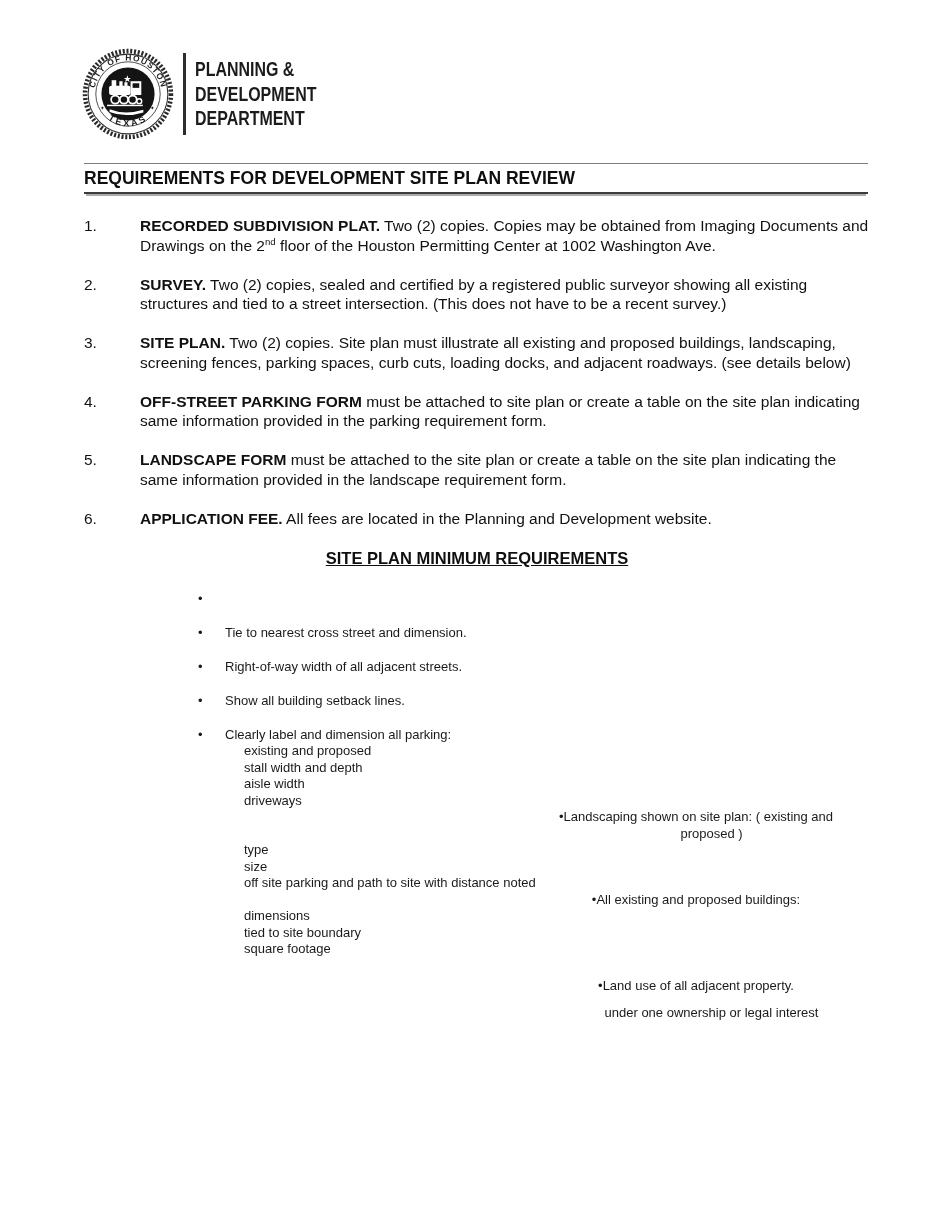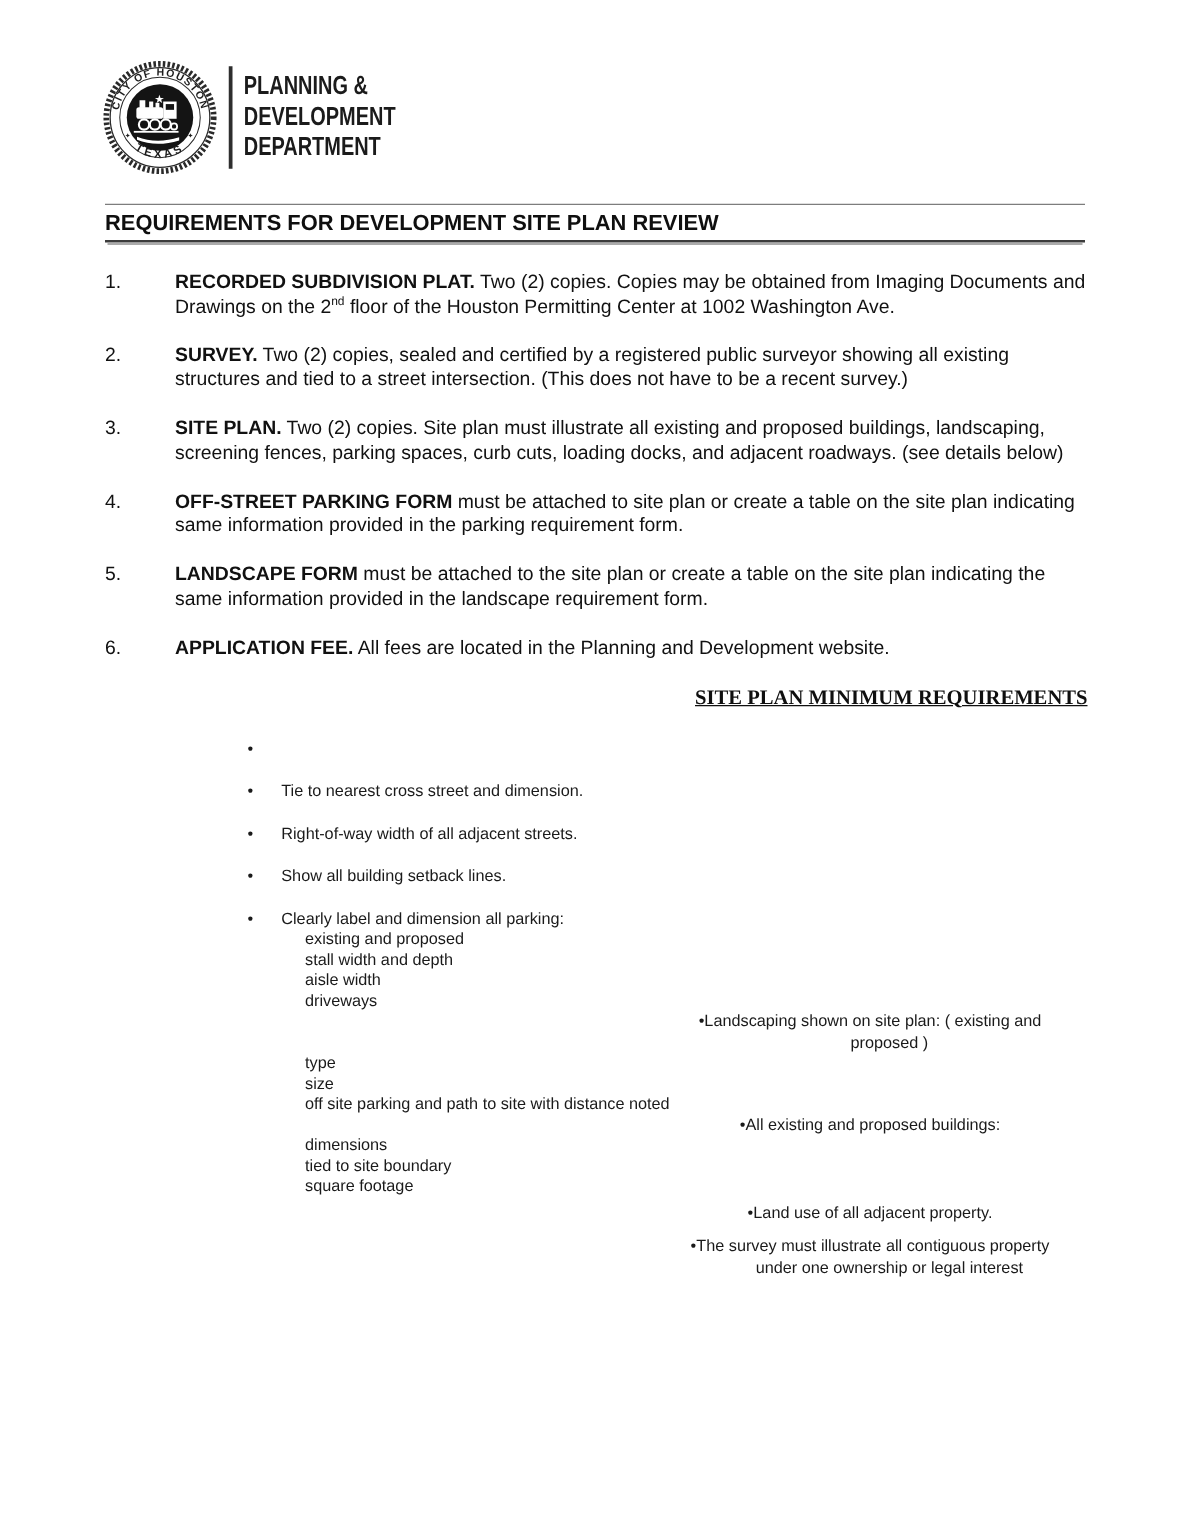--- a/index.html
+++ b/index.html
@@ -20,29 +20,29 @@
 
   
   .content { position:absolute; top:216px; left:84px; width:786px; }
   .item { display:flex; margin-bottom:19.5px; font-size:15.5px; line-height:19.5px; color:#111; }
   .num { flex:0 0 56px; }
   .txt { width:730px; }
   .txt b { font-weight:bold; }
   sup { font-size:62%; vertical-align:super; line-height:0; }
 
   
-  .section-heading { margin:1px 0 23px; text-align:right; font-size:16.5px; line-height:20px;
-                     font-weight:bold; text-decoration:underline; color:#0f0f0f;font-family:Liberation Serif, serif; }
+  .section-heading { margin:1px 0 23px; text-align:center; font-size:16.5px; line-height:20px;
+                     font-weight:bold; text-decoration:underline; color:#0f0f0f; }
   .bullet { display:flex; margin:0 0 17.5px 114px; font-size:13px; line-height:16.5px; color:#1a1a1a; }
   .bullet.no-mb { margin-bottom:0; }
   .b-dot { flex:0 0 27px; }
   .sub { margin-left:160px; font-size:13px; line-height:16.5px; color:#1a1a1a; }
   .rb { margin-left:438px; font-size:13px; line-height:16.5px; color:#1a1a1a;text-align:center; }
   .rb .line2 { margin-left:31px; }
-  .rb.mt-land { margin-top:4px; }
+  .rb.mt-land { margin-top:20px; }
   .rb.mt-survey { margin-top:11px; }
 
   
   .seal-arc-text { font-family:"Liberation Sans", sans-serif; font-weight:bold; fill:#1c1c1c; }
 </style>
 </head>
 <body>
 
 <div class="page">
 
@@ -159,18 +159,17 @@
 
     <div class="sub">dimensions</div>
     <div class="sub">tied to site boundary</div>
     <div class="sub">square footage</div>
 
     <div class="rb mt-land">
       <div><span>•</span><span>Land use of all adjacent property.</span></div>
     </div>
 
     <div class="rb mt-survey">
-      <div><span>•</span><span>The survey must illustrate all contiguous property</span></div>
       <div class="line2">under one ownership or legal interest</div>
     </div>
 
   </main>
 </div>
 
 </body></html>

